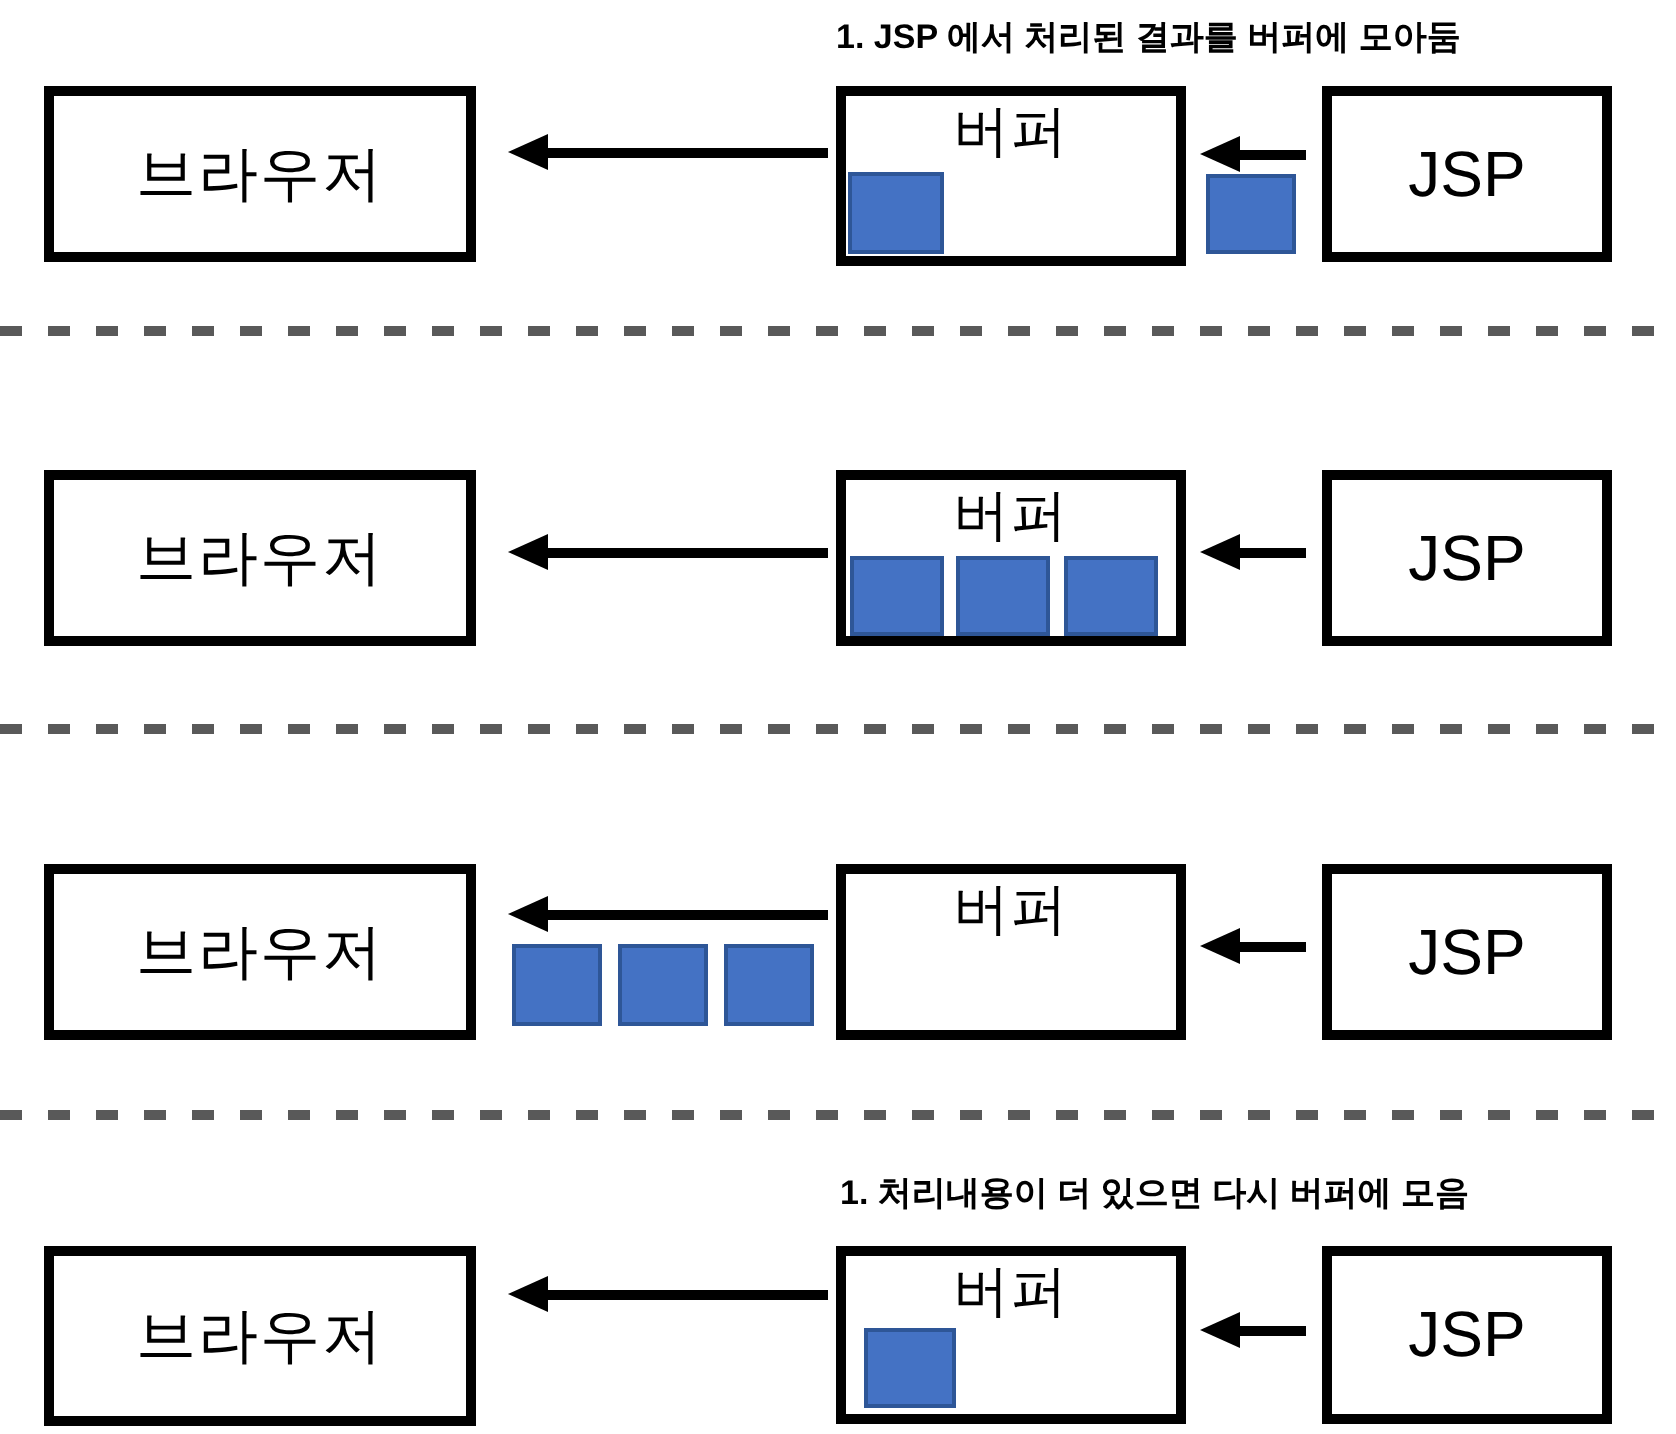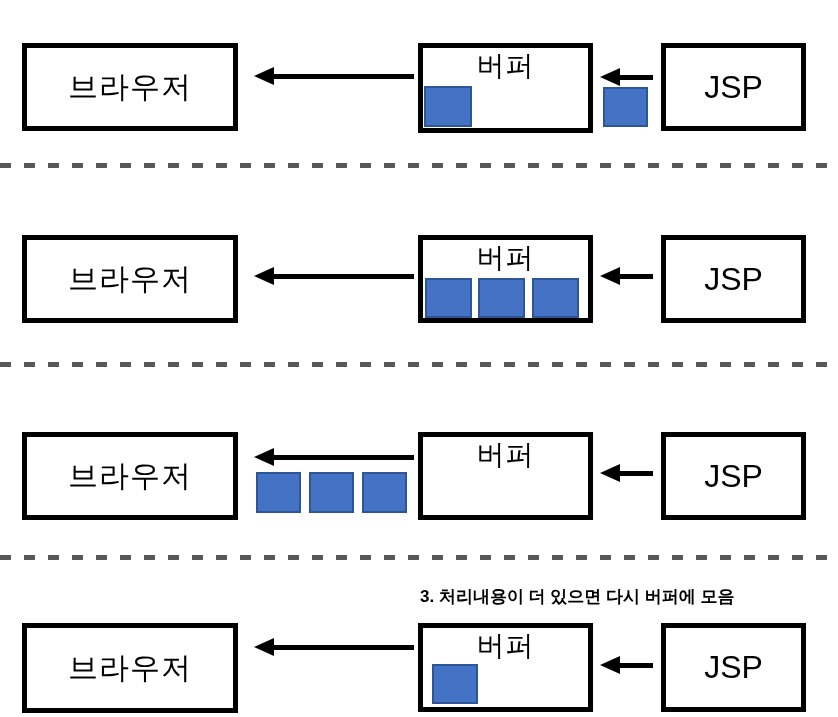--- a/index.html
+++ b/index.html
@@ -38,20 +38,21 @@
     position:absolute; left:0; width:100%; height:5px;
     background:repeating-linear-gradient(to right,
       var(--divider,#595959) 0 11px, transparent 11px 24px);
   }
 </style>
 </head>
 <body>
 
 <div class="canvas">
 
+  <div class="caption" style="left:418px; top:7px">1. JSP 에서 처리된 결과를 버퍼에 모아둠</div>
 
   <div class="box" style="left:22px; top:43px; width:216px; height:88px">
     <span class="box-text">브라우저</span>
   </div>
   <div class="arrow" style="left:274px; top:74px; width:140px"></div>
   <div class="box buffer" style="left:418px; top:43px; width:175px; height:90px">
     <span class="buffer-title">버퍼</span>
     <div class="chunk" style="left:1px; top:38px; width:48px; height:41px"></div>
   </div>
   <div class="arrow" style="left:620px; top:75px; width:33px"></div>
@@ -90,21 +91,21 @@
   <div class="box buffer" style="left:418px; top:432px; width:175px; height:88px">
     <span class="buffer-title">버퍼</span>
   </div>
   <div class="arrow" style="left:620px; top:471px; width:33px"></div>
   <div class="box" style="left:661px; top:432px; width:145px; height:88px">
     <span class="box-text jsp-text">JSP</span>
   </div>
 
   <div class="divider" style="top:555px"></div>
 
-  <div class="caption" style="left:420px; top:585px">3. 처리내용이 더 있으면 다시 버퍼에 모음</div>
+  <div class="caption" style="left:420px; top:585px">1. 처리내용이 더 있으면 다시 버퍼에 모음</div>
 
   <div class="box" style="left:22px; top:623px; width:216px; height:90px">
     <span class="box-text">브라우저</span>
   </div>
   <div class="arrow" style="left:274px; top:645px; width:140px"></div>
   <div class="box buffer" style="left:418px; top:623px; width:175px; height:89px">
     <span class="buffer-title">버퍼</span>
     <div class="chunk" style="left:9px; top:36px; width:46px; height:40px"></div>
   </div>
   <div class="arrow" style="left:620px; top:663px; width:33px"></div>

